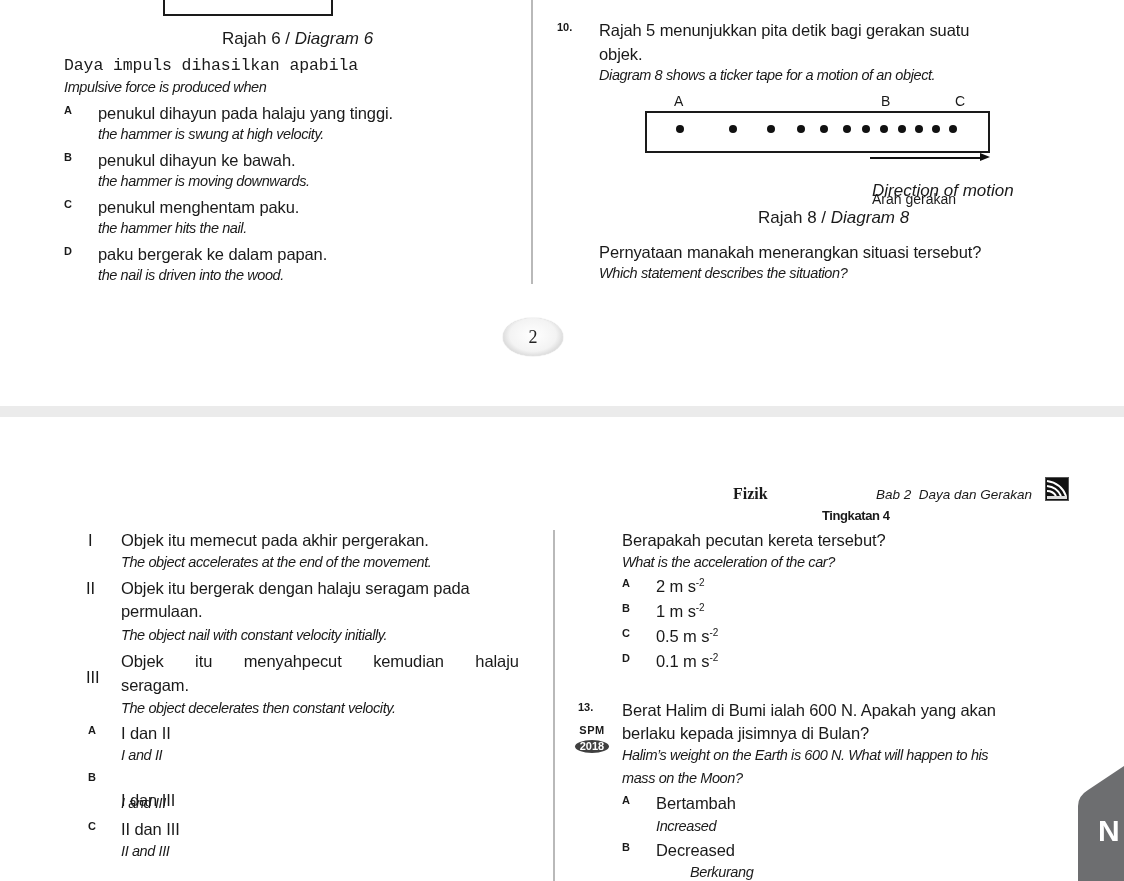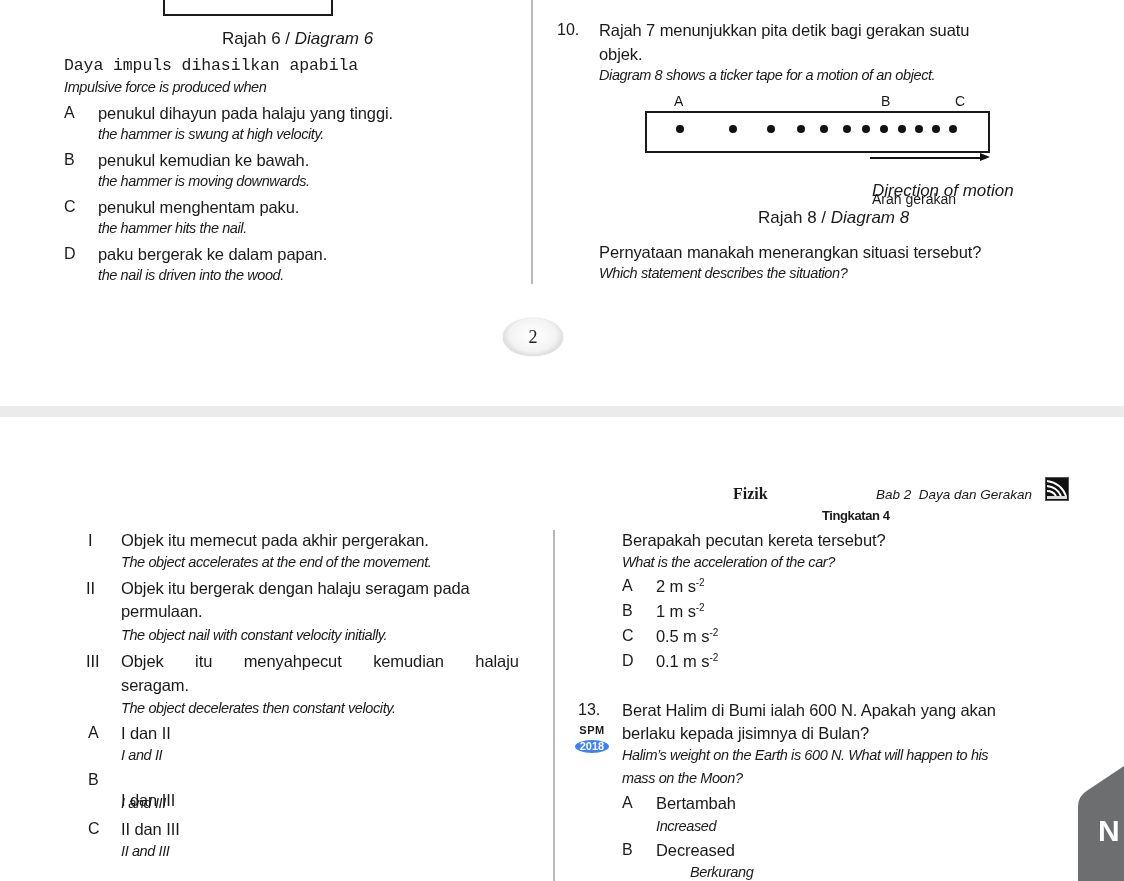--- a/index.html
+++ b/index.html
@@ -4,21 +4,21 @@
 <style>
   html, body { margin: 0; padding: 0; }
   body {
     width: 1124px; height: 881px; position: relative; overflow: hidden;
     background: #ffffff; color: #1a1a1a;
     font-family: "Liberation Sans", "DejaVu Sans", sans-serif;
   }
   .abs { position: absolute; white-space: nowrap; }
   .ms { font-size: 16.5px; letter-spacing: -0.1px; }
   .en { font-size: 14.5px; font-style: italic; letter-spacing: -0.4px; }
-  .lbl { font-weight: normal; font-size: 16px; text-align: center; }
+  .lbl { font-weight: bold; font-size: 11px; text-align: center; }
   .cap { font-size: 17px; }
   .cap i { font-style: italic; }
   .divider { position: absolute; width: 2px; background: #b9b9b9; }
   .gap-band { position: absolute; left: 0; top: 406px; width: 1124px; height: 11px; background: #ebebeb; }
   .top-rect { position: absolute; left: 163px; top: -2px; width: 166px; height: 14px; border: 2px solid #1a1a1a; background: #fff; }
   .page-oval {
     position: absolute; left: 503px; top: 318px; width: 60px; height: 38px; border-radius: 50%;
     background: radial-gradient(ellipse at 50% 45%, #ffffff 0%, #f3f3f3 55%, #c9c9c9 85%, #a9a9a9 100%);
     box-shadow: 0 0 1px #999;
     display: flex; align-items: center; justify-content: center;
@@ -31,21 +31,21 @@
   .arrow-head { position: absolute; left: 980px; top: 153px; width: 0; height: 0;
     border-top: 4.5px solid transparent; border-bottom: 4.5px solid transparent; border-left: 10px solid #111; }
   .dir-ms { font-size: 14px; }
   .dir-en { font-size: 17px; font-style: italic; }
   .hdr-fizik { font-family: "Liberation Serif", "DejaVu Serif", serif; font-weight: bold; font-size: 16px; }
   .hdr-ting { font-size: 13px; font-weight: bold; letter-spacing: -0.4px; }
   .hdr-bab { font-size: 13.5px; font-style: italic; }
   .hdr-icon { position: absolute; left: 1045px; top: 477px; width: 24px; height: 24px; background: #111; border: 1px solid #555; box-sizing: border-box; overflow: hidden; }
   .spm { position: absolute; left: 570px; top: 725px; width: 44px; text-align: center; }
   .spm-top { font-size: 11px; font-weight: bold; line-height: 11px; letter-spacing: 0.5px; }
-  .spm-yr { display: inline-block; background: #3b82f6; color: #fff; font-size: 11px; font-weight: bold; line-height: 13px; padding: 0 5px; border-radius: 50%; }
+  .spm-yr { display: inline-block; background: #404040; color: #fff; font-size: 11px; font-weight: bold; line-height: 13px; padding: 0 5px; border-radius: 50%; }
   .side-tab { position: absolute; left: 1078px; top: 766px; width: 60px; height: 130px; }
   sup { font-size: 10px; line-height: 0; }
   .just { display: flex; justify-content: space-between; }
 </style>
 </head>
 <body>
 
 <div>
   <div class="top-rect"></div>
 
@@ -57,39 +57,39 @@
   <div class="abs ms" style="left:64px; top:56px;font-family:Liberation Mono, monospace;">Daya impuls dihasilkan apabila</div>
   <div class="abs en" style="left:64px; top:79px;">Impulsive force is produced when</div>
 
   <div>
     <div class="abs lbl" style="left:64px; top:104px;">A</div>
     <div class="abs ms" style="left:98px; top:104px;">penukul dihayun pada halaju yang tinggi.</div>
     <div class="abs en" style="left:98px; top:126px;">the hammer is swung at high velocity.</div>
   </div>
   <div>
     <div class="abs lbl" style="left:64px; top:151px;">B</div>
-    <div class="abs ms" style="left:98px; top:151px;">penukul kemudian ke bawah.</div>
+    <div class="abs ms" style="left:98px; top:151px;">penukul dihayun ke bawah.</div>
     <div class="abs en" style="left:98px; top:173px;">the hammer is moving downwards.</div>
   </div>
   <div>
     <div class="abs lbl" style="left:64px; top:198px;">C</div>
     <div class="abs ms" style="left:98px; top:198px;">penukul menghentam paku.</div>
     <div class="abs en" style="left:98px; top:220px;">the hammer hits the nail.</div>
   </div>
   <div>
     <div class="abs lbl" style="left:64px; top:245px;">D</div>
     <div class="abs ms" style="left:98px; top:245px;">paku bergerak ke dalam papan.</div>
     <div class="abs en" style="left:98px; top:267px;">the nail is driven into the wood.</div>
   </div>
 
   <div class="divider" style="left:531px; top:0; height:284px;"></div>
 
   <div class="abs lbl" style="left:557px; top:21px;">10.</div>
   <div class="abs ms just" style="left:599px; top:21px; width:447px;">
-    <span>Rajah 7 menunjukkan pita detik bagi gerakan suatu</span>
+    <span>Rajah 5 menunjukkan pita detik bagi gerakan suatu</span>
   </div>
   <div class="abs ms" style="left:599px; top:45px;">objek.</div>
   <div class="abs en" style="left:599px; top:67px;">Diagram 8 shows a ticker tape for a motion of an object.</div>
 
   <div>
     <div class="tape-lbl" style="left:674px;">A</div>
     <div class="tape-lbl" style="left:881px;">B</div>
     <div class="tape-lbl" style="left:955px;">C</div>
     <div class="tape"></div>
     <div id="dots">
@@ -150,21 +150,21 @@
   </div>
   <div>
     <div class="abs ms" style="left:86px; top:579px;">II</div>
     <div class="abs ms just" style="left:121px; top:579px; width:412px;">
       <span>Objek itu bergerak dengan halaju seragam pada</span>
     </div>
     <div class="abs ms" style="left:121px; top:602px;">permulaan.</div>
     <div class="abs en" style="left:121px; top:627px;">The object nail with constant velocity initially.</div>
   </div>
   <div>
-    <div class="abs ms" style="left:86px; top:652px;">III</div>
+    <div class="abs ms" style="left:86px; top:668px;">III</div>
     <div class="abs ms" style="left:121px; top:652px; width:412px; word-spacing:27px;">Objek itu menyahpecut kemudian halaju</div>
     <div class="abs ms" style="left:121px; top:676px;">seragam.</div>
     <div class="abs en" style="left:121px; top:700px;">The object decelerates then constant velocity.</div>
   </div>
 
   <div>
     <div class="abs lbl" style="left:88px; top:724px;">A</div>
     <div class="abs ms" style="left:121px; top:724px;">I dan II</div>
     <div class="abs en" style="left:121px; top:747px;">I and II</div>
   </div>

